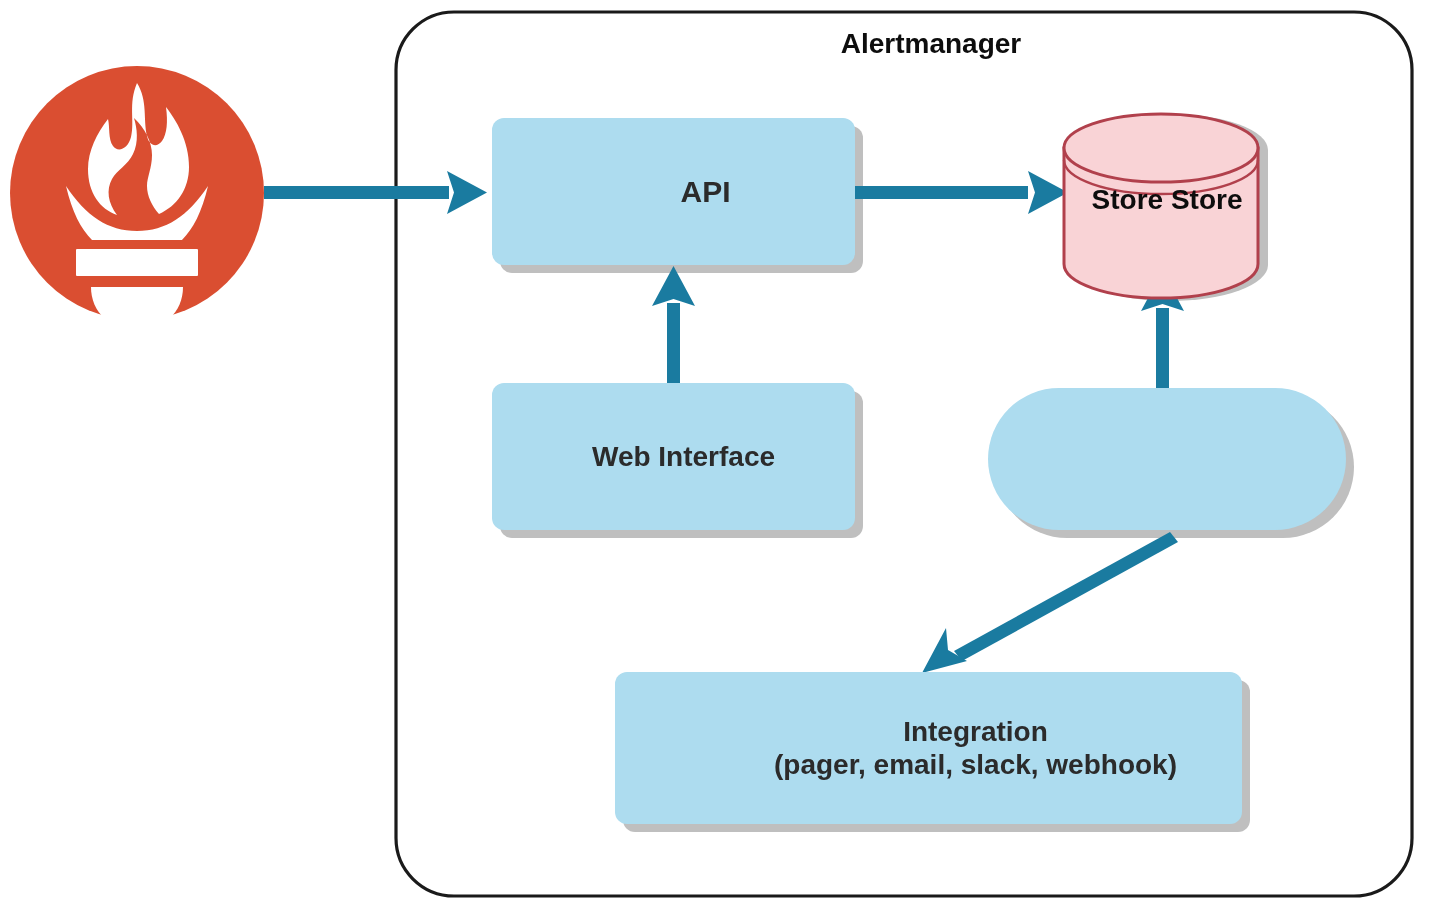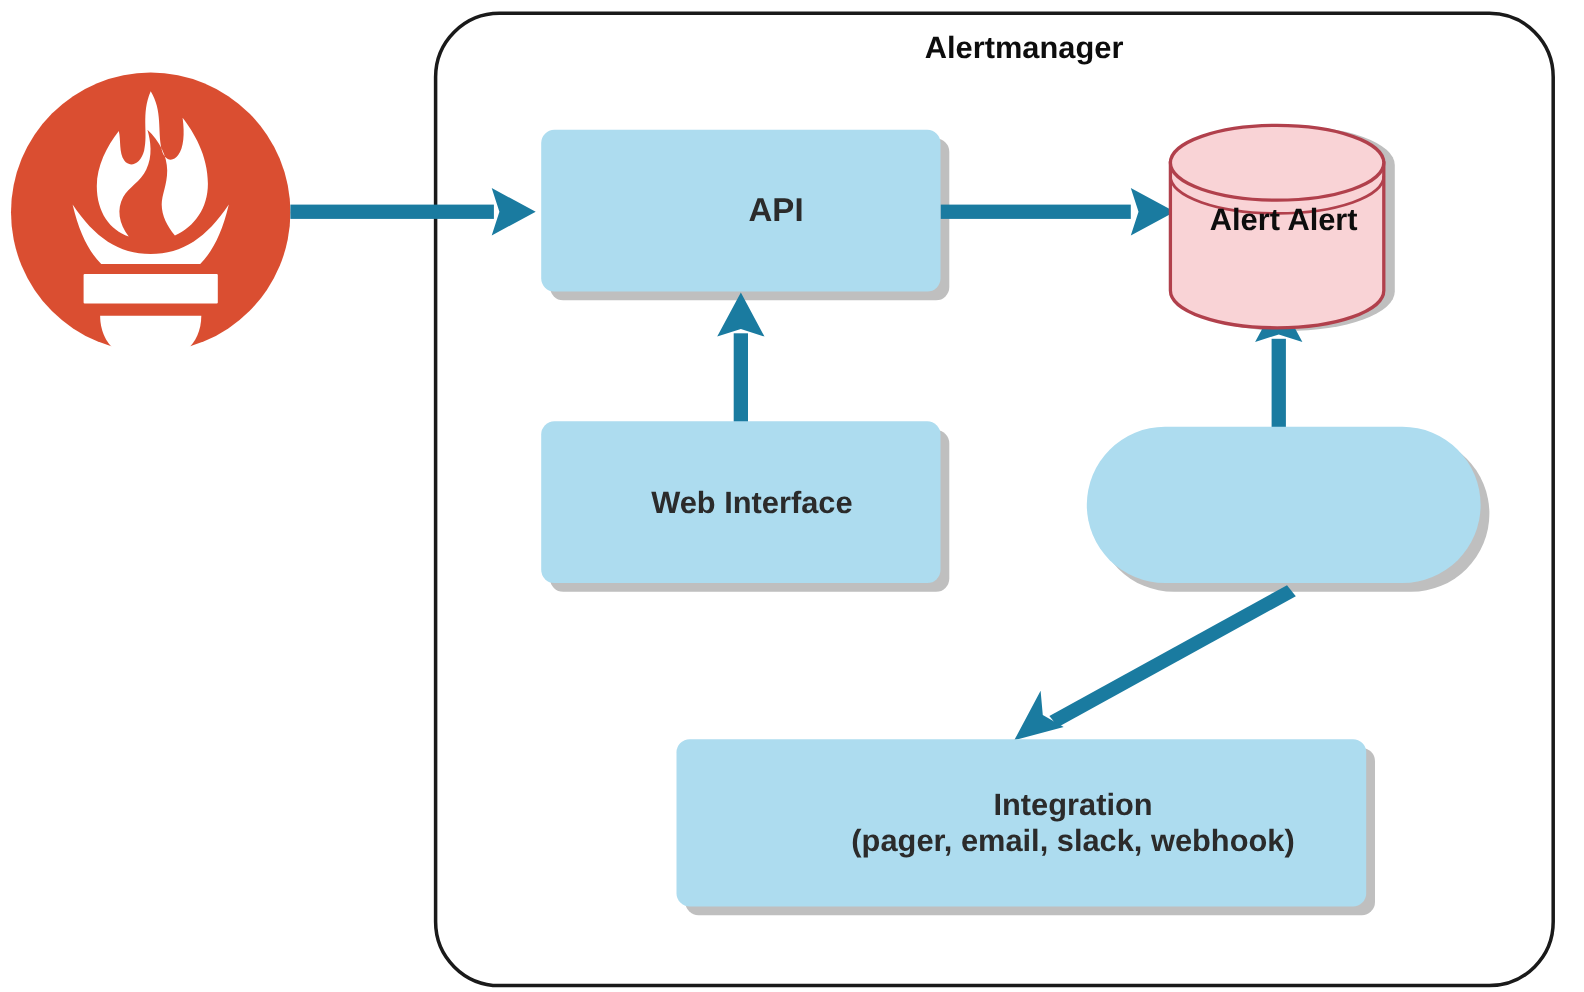--- a/index.html
+++ b/index.html
@@ -163,21 +163,21 @@
       <ellipse cx="1161" cy="148" rx="97" ry="34" fill="#F9D3D6" stroke="#B1404C" stroke-width="3"></ellipse>
       <path d="M1064 160 a97 34 0 0 0 194 0" fill="none" stroke="#B1404C" stroke-width="2.4"></path>
     </g>
 
   </svg>
 
   <div id="title-alertmanager">Alertmanager</div>
 
   <div class="node-label" id="label-api">API</div>
 
-  <div class="node-label" id="label-alert-store">Alert Alert</div>
+  <div class="node-label" id="label-alert-store">Store Store</div>
 
   <div class="node-label" id="label-web-interface">Web Interface</div>
 
 
   <div class="node-label" id="label-integration">Integration
 (pager, email, slack, webhook)</div>
 
 </div>
 
 </body></html>

